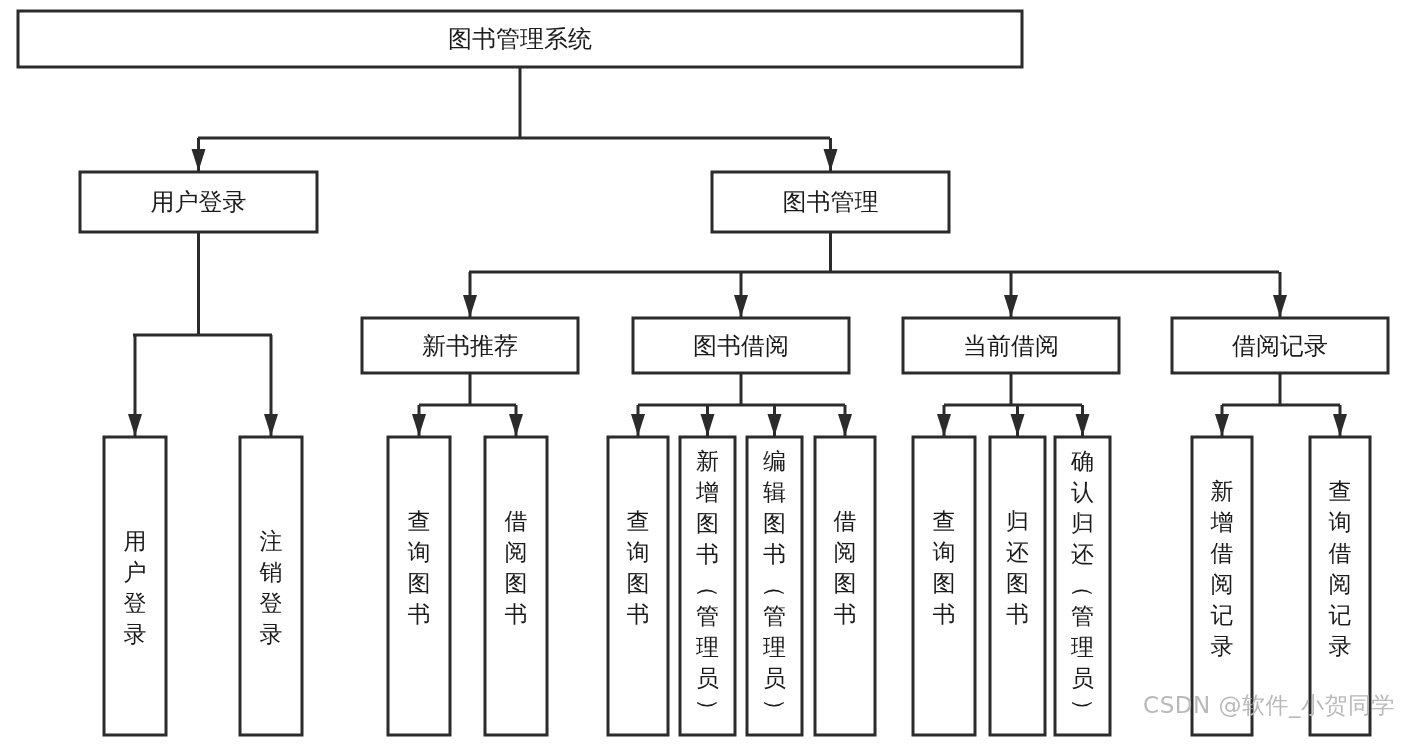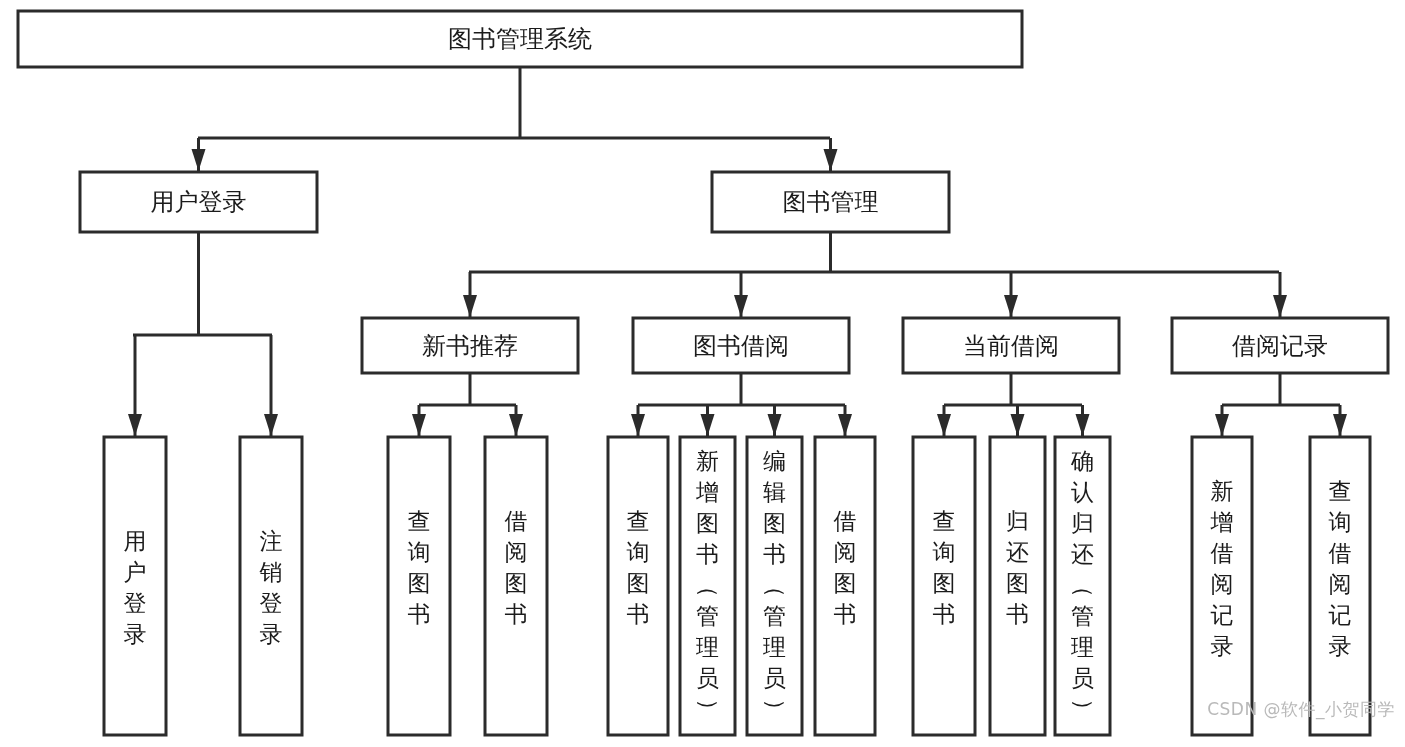--- a/index.html
+++ b/index.html
@@ -54,21 +54,21 @@
     fill: #1b1b1b;
     font-family: "DejaVu Sans", "Liberation Sans", sans-serif;
     font-size: 23px;
     text-anchor: middle;
   }
   .watermark-text {
     position: absolute;
     right: 10px;
     bottom: 6px;
     color: #b9b9b9;
-    font-size: 17px;
+    font-size: 23px;
     font-family: "DejaVu Sans", "Liberation Sans", sans-serif;
     white-space: nowrap;
     letter-spacing: 0.5px;
   }
 </style>
 </head>
 <body>
 
 <div id="diagram-root">
   <svg id="tree-svg" viewBox="0 0 1405 747">

